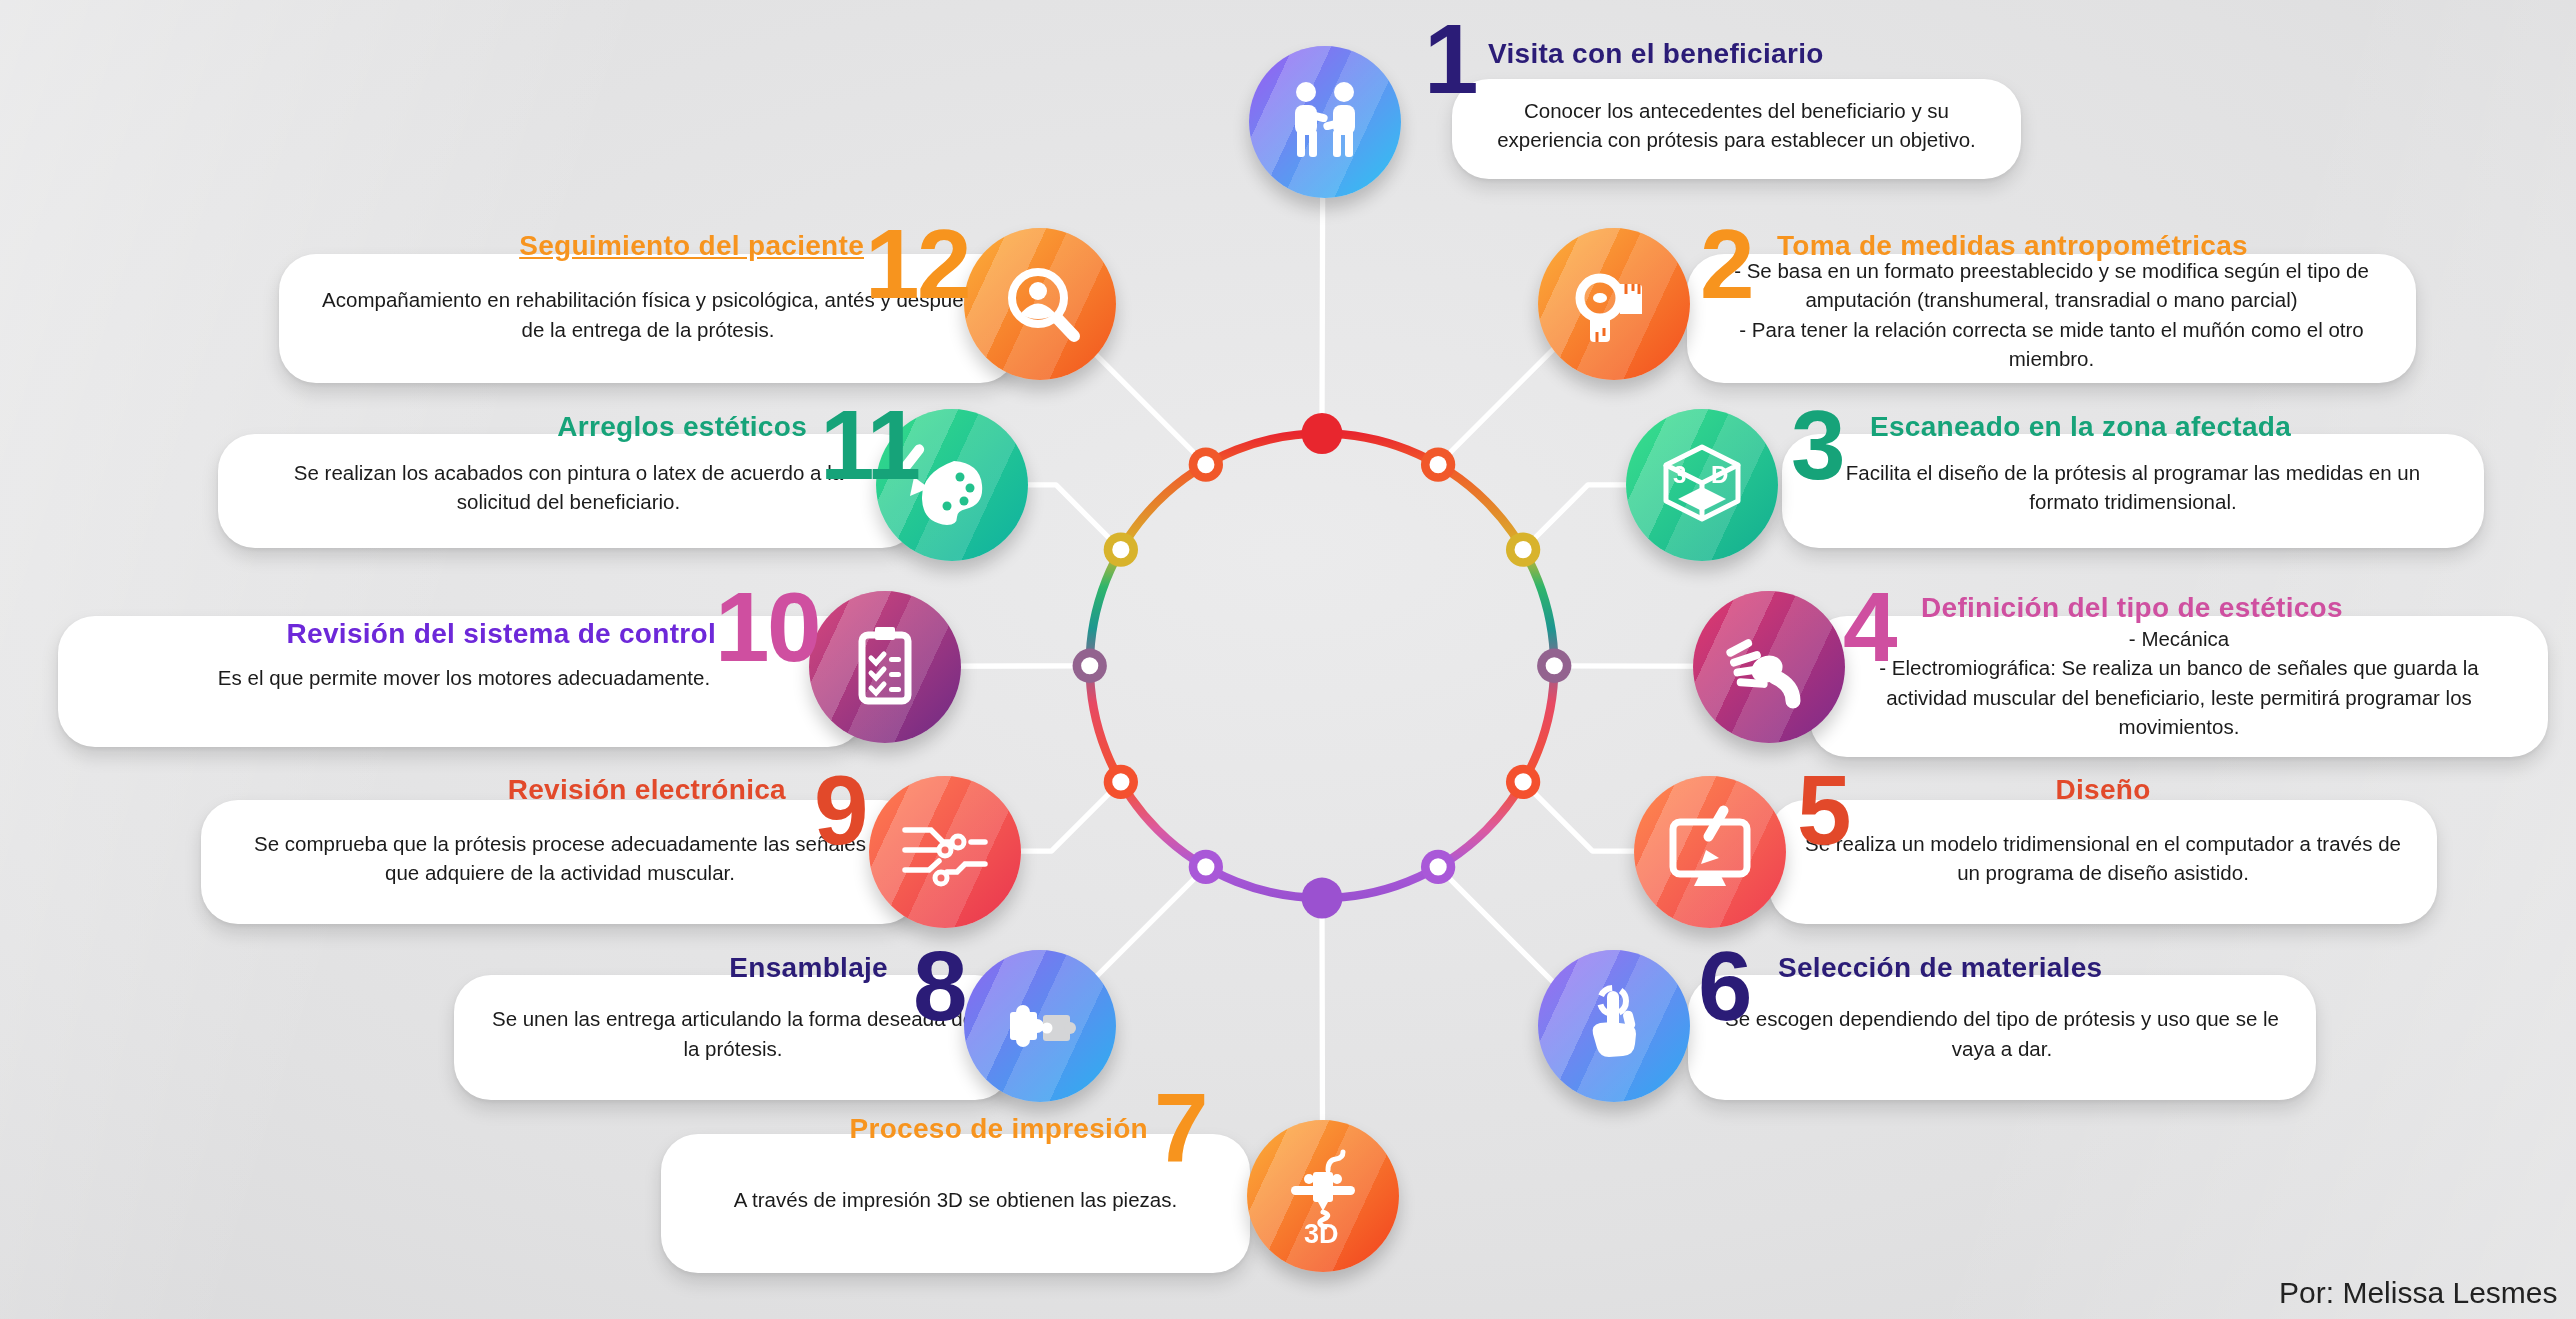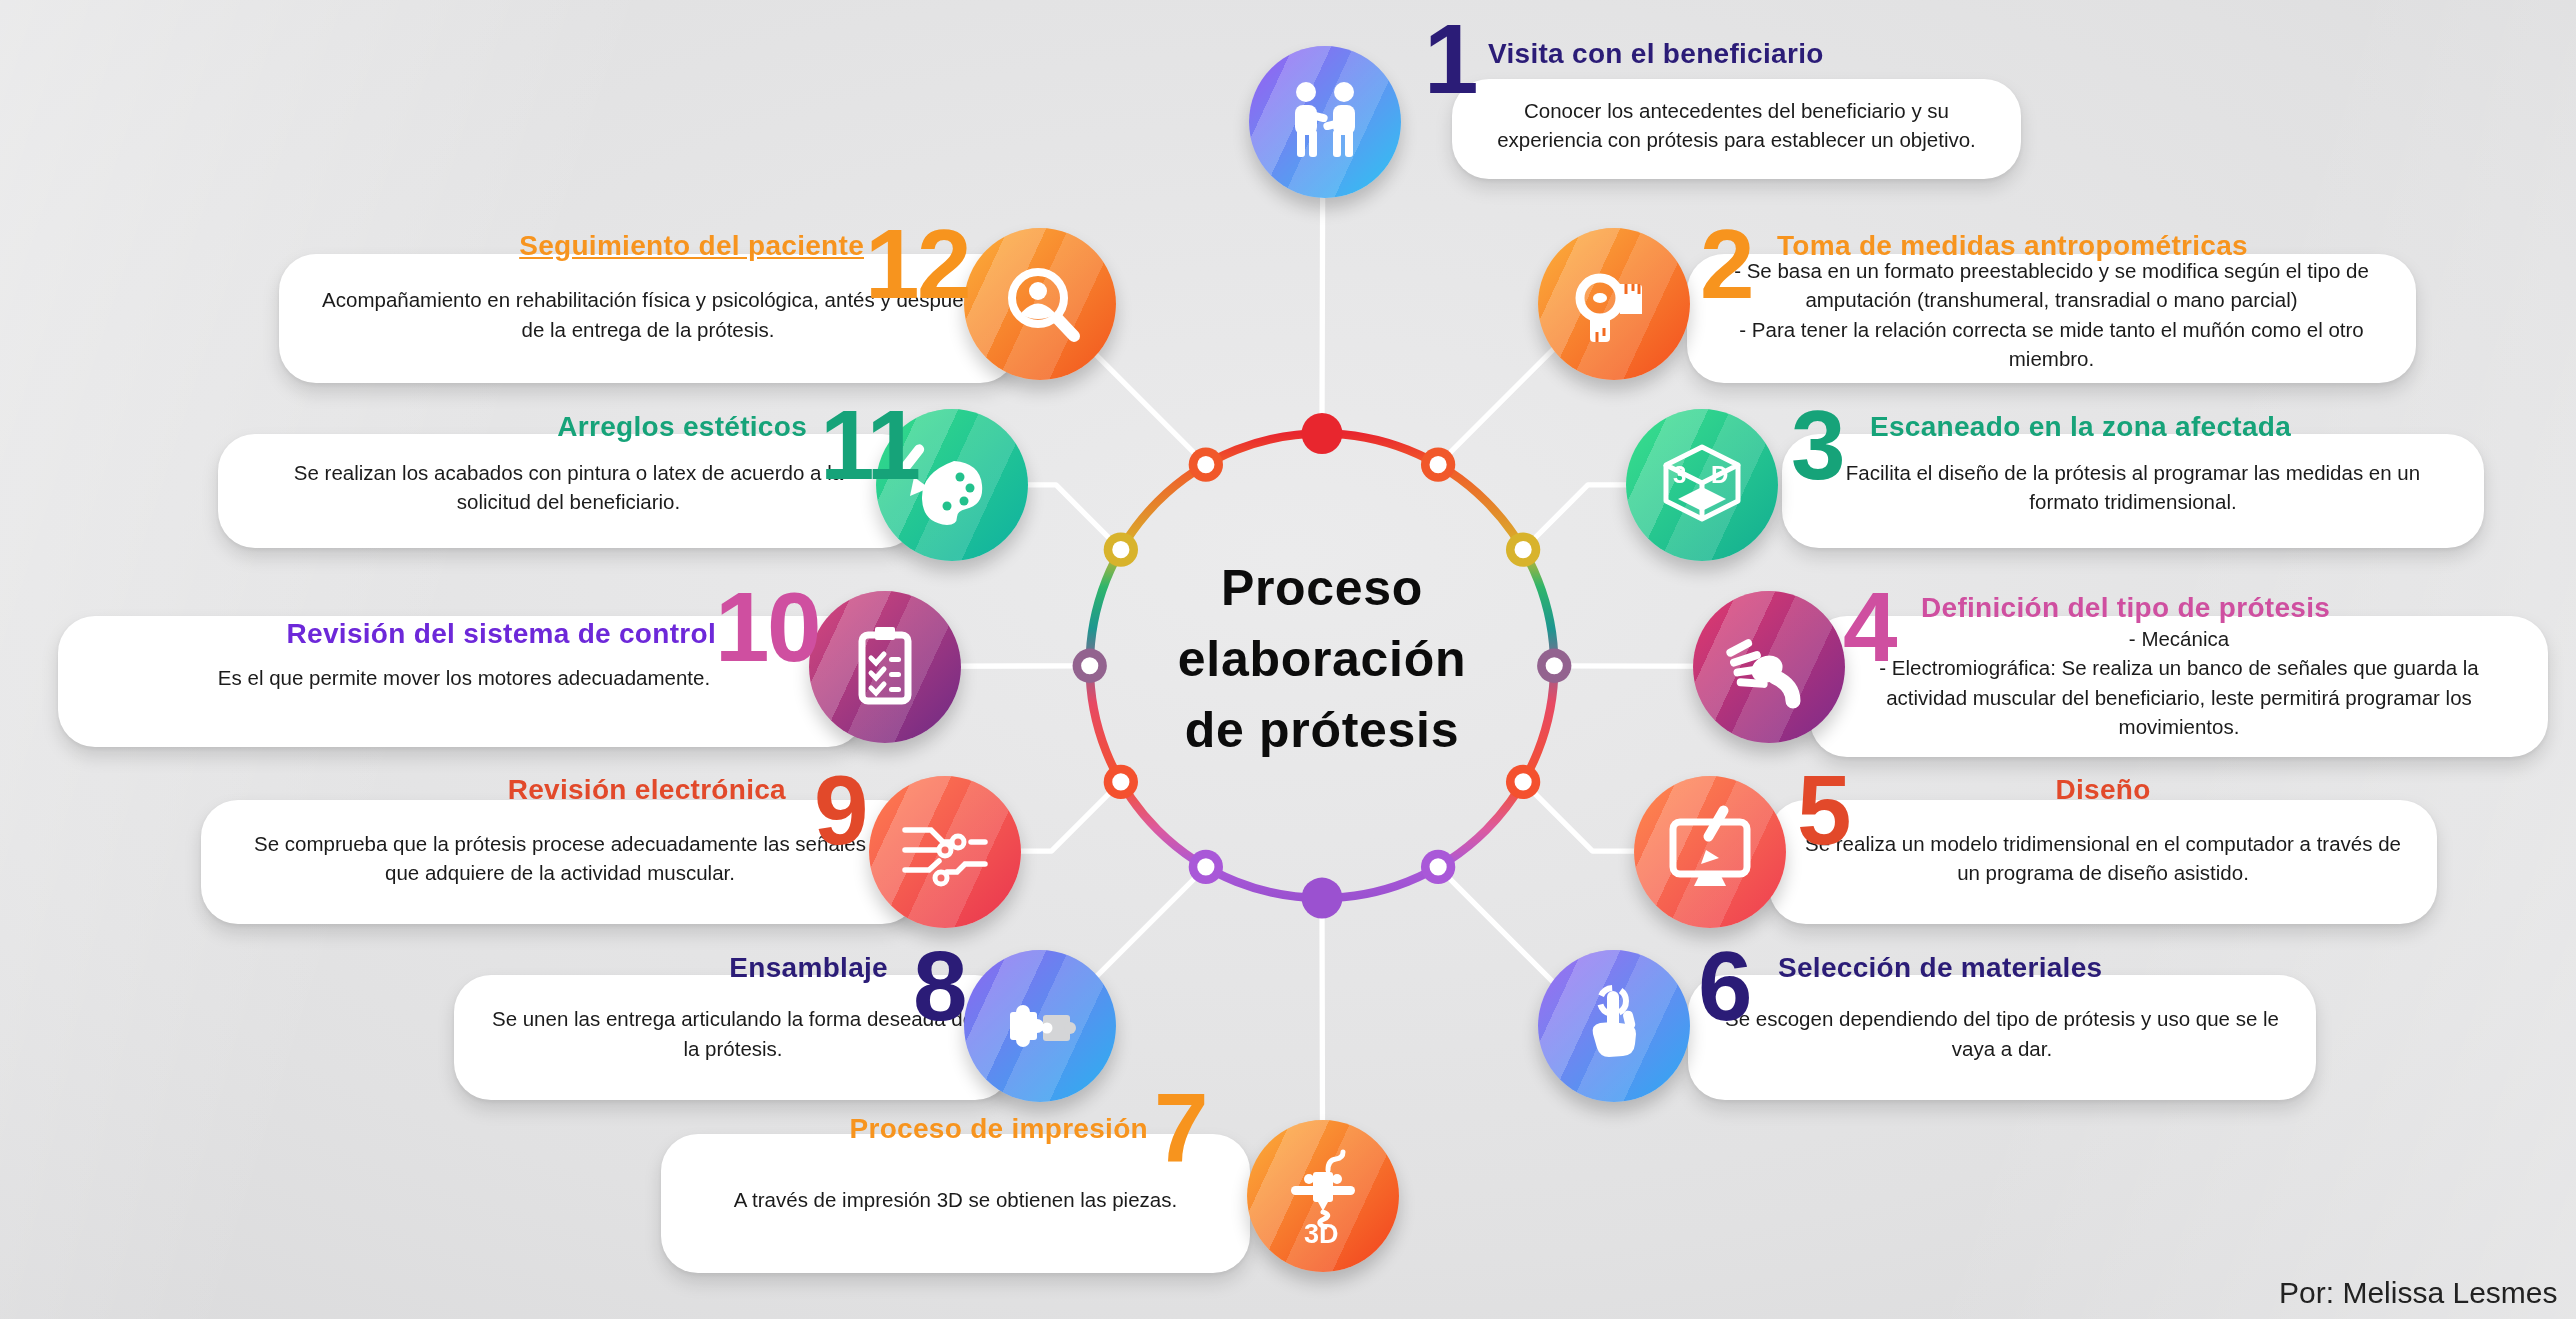--- a/index.html
+++ b/index.html
@@ -109,25 +109,20 @@
       <circle cx="1827" cy="1313.8409421321226" r="13" fill="#fff"></circle>
       <circle cx="1698.1590578678774" cy="1185" r="26" fill="#f4512e"></circle>
       <circle cx="1698.1590578678774" cy="1185" r="13" fill="#fff"></circle>
       <circle cx="1651" cy="1009" r="26" fill="#93638f"></circle>
       <circle cx="1651" cy="1009" r="13" fill="#fff"></circle>
       <circle cx="1698.1590578678777" cy="833" r="26" fill="#d8b32c"></circle>
       <circle cx="1698.1590578678777" cy="833" r="13" fill="#fff"></circle>
       <circle cx="1826.9999999999998" cy="704.1590578678777" r="26" fill="#f1582a"></circle>
       <circle cx="1826.9999999999998" cy="704.1590578678777" r="13" fill="#fff"></circle>
     </svg>
-  <div class="center-title">
-    <div>Proceso</div>
-    <div>elaboración</div>
-    <div>de prótesis</div>
-  </div>
   <div id="steps-root">
   <div class="step">
     <div class="card" style="left: 1452px; top: 79px; width: 569px; height: 100px;">
       <p class="desc">Conocer los antecedentes del beneficiario y su experiencia con prótesis para establecer un objetivo.</p>
     </div>
     <div class="num" style="left: 1424px; top: 10px; color: rgb(43, 28, 119);">1</div>
     <div class="title" style="left: 1488px; top: 38px; color: rgb(43, 28, 119);">Visita con el beneficiario</div>
     <div class="icon-circle" style="left: 1249px; top: 46px; background: linear-gradient(135deg, rgb(154, 93, 242), rgb(44, 197, 242));">
       <svg class="glyph" viewBox="0 0 100 100">
             <g fill="#fff">
@@ -191,21 +186,21 @@
           </svg>
     </div>
   </div>
 
   <div class="step">
     <div class="card" style="left: 1810px; top: 616px; width: 738px; height: 141px;">
       <p class="desc">- Mecánica
 - Electromiográfica: Se realiza un banco de señales que guarda la actividad muscular del beneficiario, leste permitirá programar los movimientos.</p>
     </div>
     <div class="num" style="left: 1843px; top: 578px; color: rgb(207, 79, 160);">4</div>
-    <div class="title" style="left: 1921px; top: 592px; color: rgb(207, 79, 160);">Definición del tipo de prótesis</div>
+    <div class="title" style="left: 1921px; top: 592px; color: rgb(207, 79, 160);">Definición del tipo de estéticos</div>
     <div class="icon-circle" style="left: 1693px; top: 591px; background: linear-gradient(135deg, rgb(226, 58, 110), rgb(124, 43, 138));">
       <svg class="glyph" viewBox="0 0 100 100">
             <g fill="#fff">
               <rect x="6" y="34" width="28" height="8" rx="4" transform="rotate(-28 6 34)"></rect>
               <rect x="10" y="43" width="32" height="8" rx="4" transform="rotate(-18 10 43)"></rect>
               <rect x="14" y="52" width="34" height="8" rx="4" transform="rotate(-8 14 52)"></rect>
               <rect x="18" y="61" width="31" height="8" rx="4" transform="rotate(4 18 61)"></rect>
               <ellipse cx="48" cy="52" rx="16" ry="13" transform="rotate(-25 48 52)"></ellipse>
             </g>
             <path d="M56 60 Q74 68 74 84" stroke="#fff" stroke-width="15" fill="none" stroke-linecap="round"></path>

